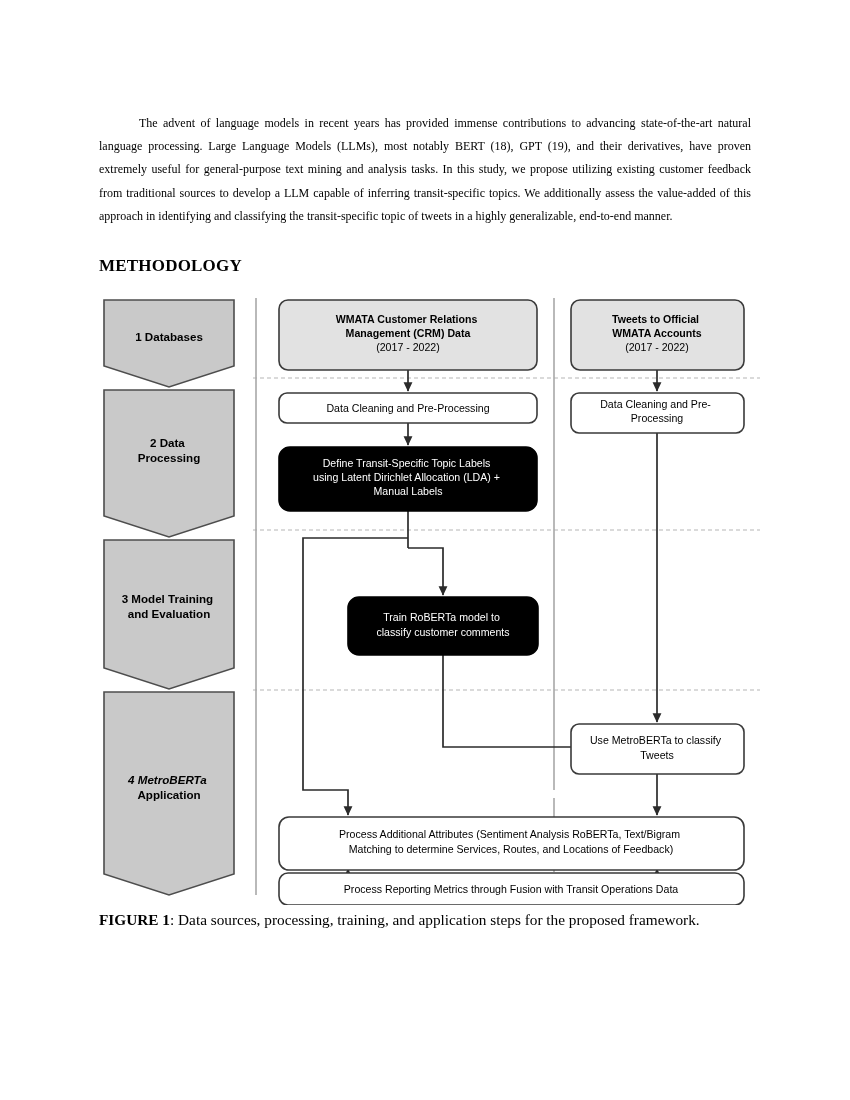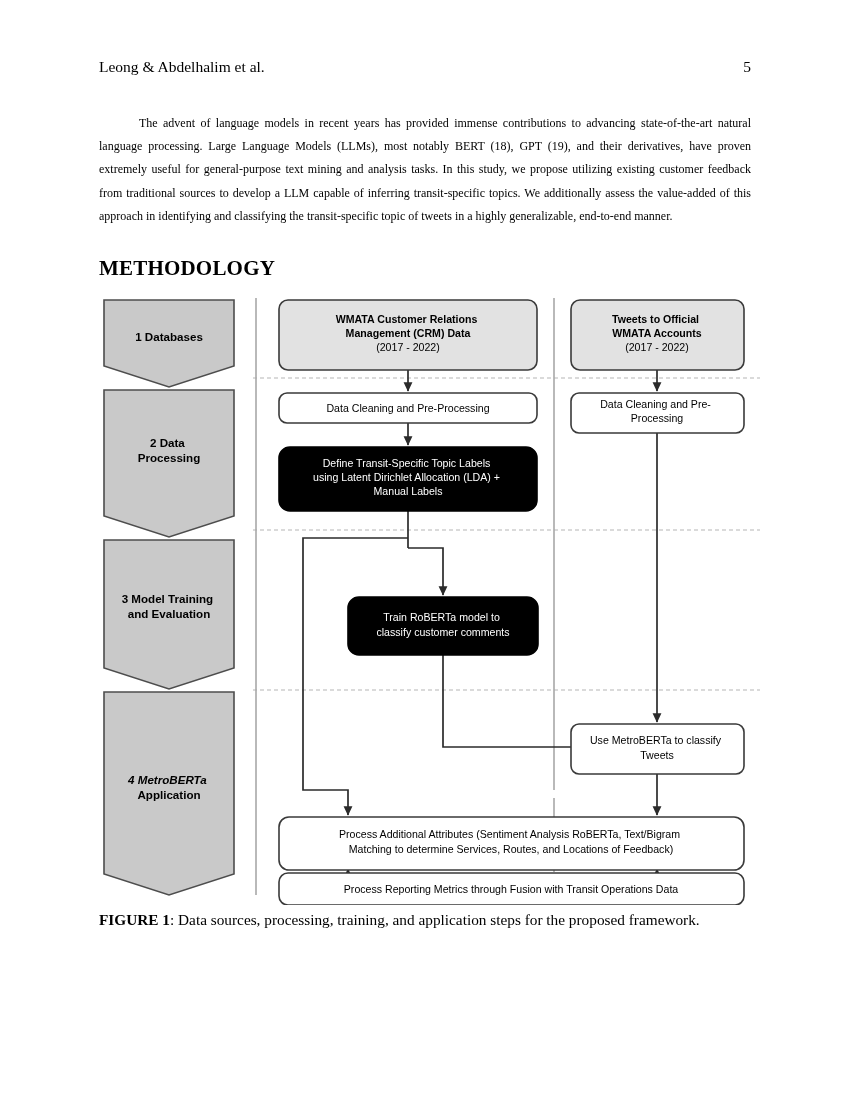--- a/index.html
+++ b/index.html
@@ -45,21 +45,21 @@
     text-align: justify;
     text-indent: 40px;
     hyphens: none;
   }
 
   
   .seshead {
     position: absolute;
     left: 99px;
     top: 256px;
-    font-size: 21px;
+    font-size: 17px;
     font-weight: bold;
     letter-spacing: 0.2px;
   }
 
   
   .figure {
     position: absolute;
     left: 95px;
     top: 290px;
     width: 665px;
@@ -90,24 +90,20 @@
     font-size: 11.6px;
     font-weight: bold;
     fill: #000000;
   }
 </style>
 </head>
 <body>
 
 <div class="page">
 
-  <div class="runhead">
-    <span>Leong &amp; Abdelhalim et al.</span>
-    <span class="pageno">5</span>
-  </div>
 
   <p class="bodypara">The advent of language models in recent years has provided immense contributions to advancing state-of-the-art natural language processing.  Large Language Models (LLMs), most notably BERT (18), GPT (19), and their derivatives, have proven extremely useful for general-purpose text mining and analysis tasks.  In this study, we propose utilizing existing customer feedback from traditional sources to develop a LLM capable of inferring transit-specific topics. We additionally assess the value-added of this approach in identifying and classifying the transit-specific topic of tweets in a highly generalizable, end-to-end manner.</p>
 
   <div class="seshead">METHODOLOGY</div>
 
   <div class="figure">
     <svg width="665" height="615" viewBox="0 0 665 615" xmlns="http://www.w3.org/2000/svg">
       <defs>
         <marker id="arrow" markerWidth="7" markerHeight="7" refX="5.2" refY="3" orient="auto" markerUnits="strokeWidth">
           <path d="M0,0.4 L5.6,3 L0,5.6 z" fill="#2b2b2b"></path>

